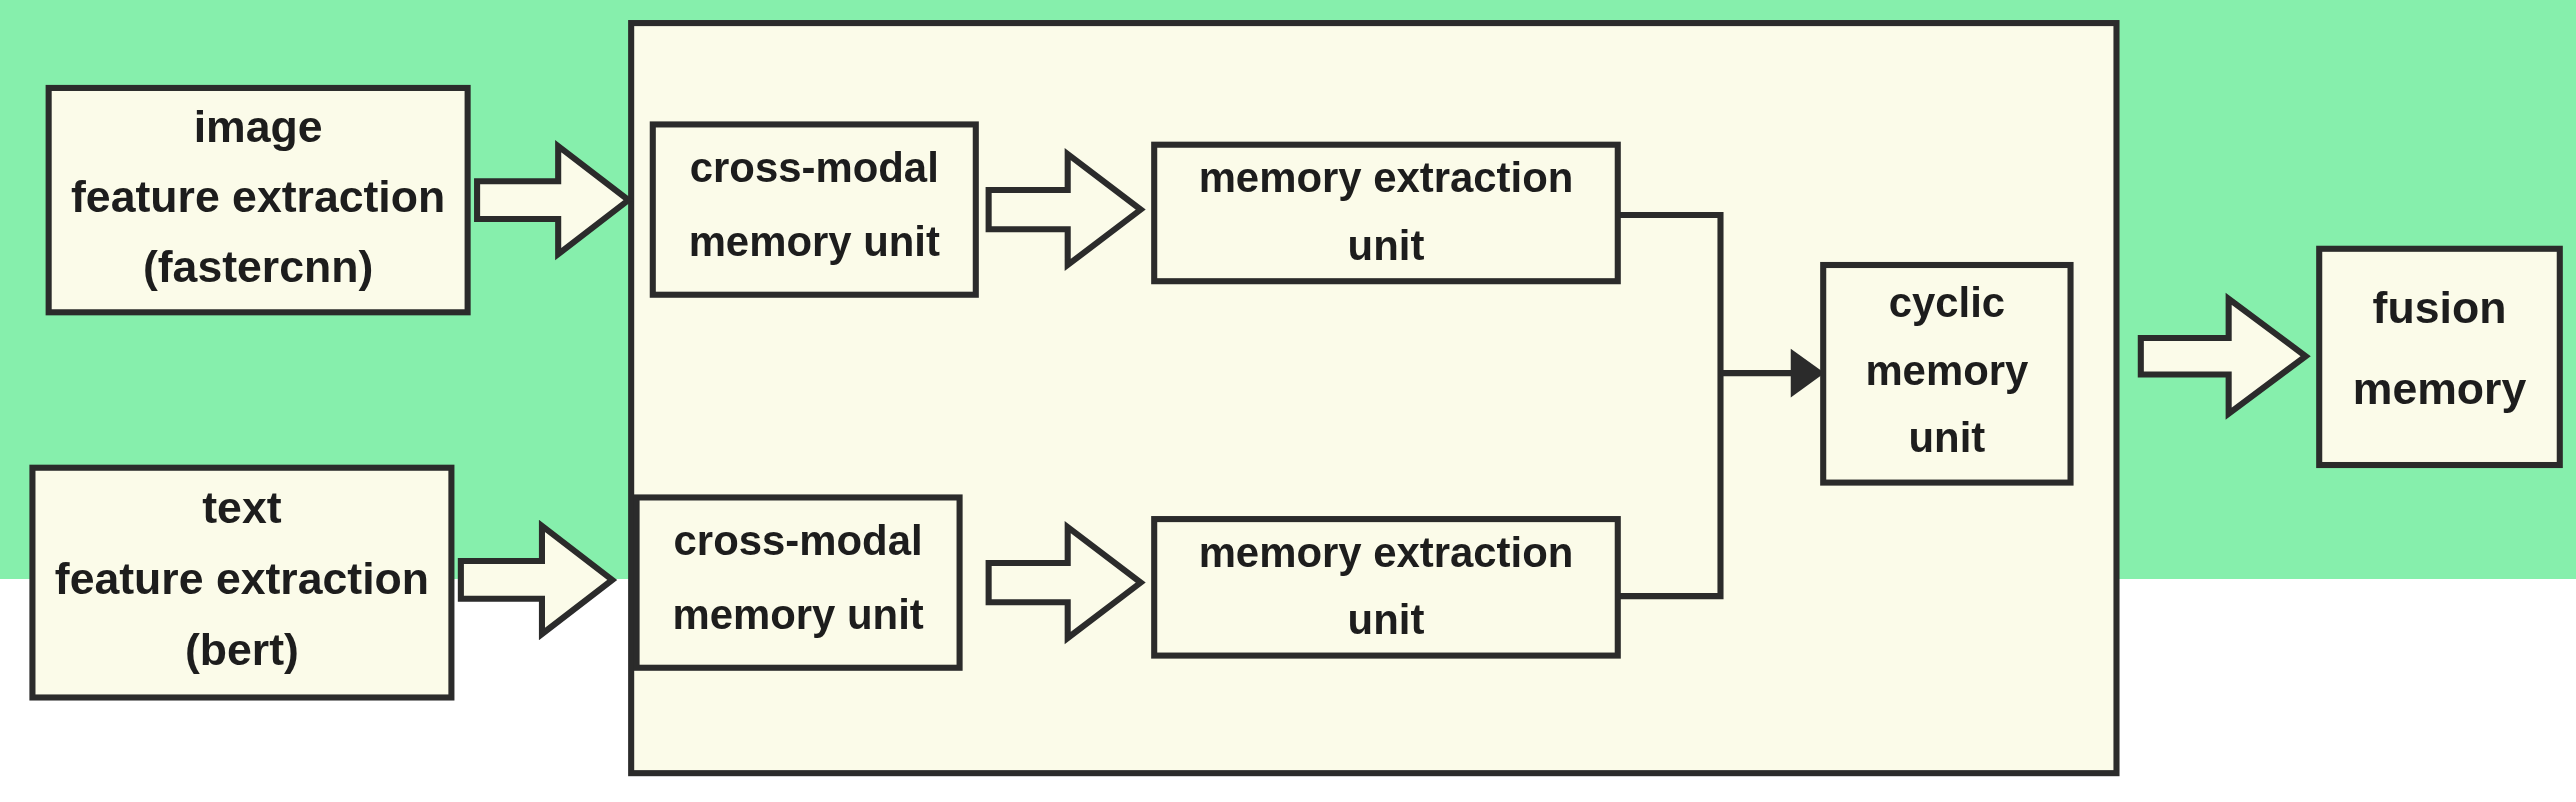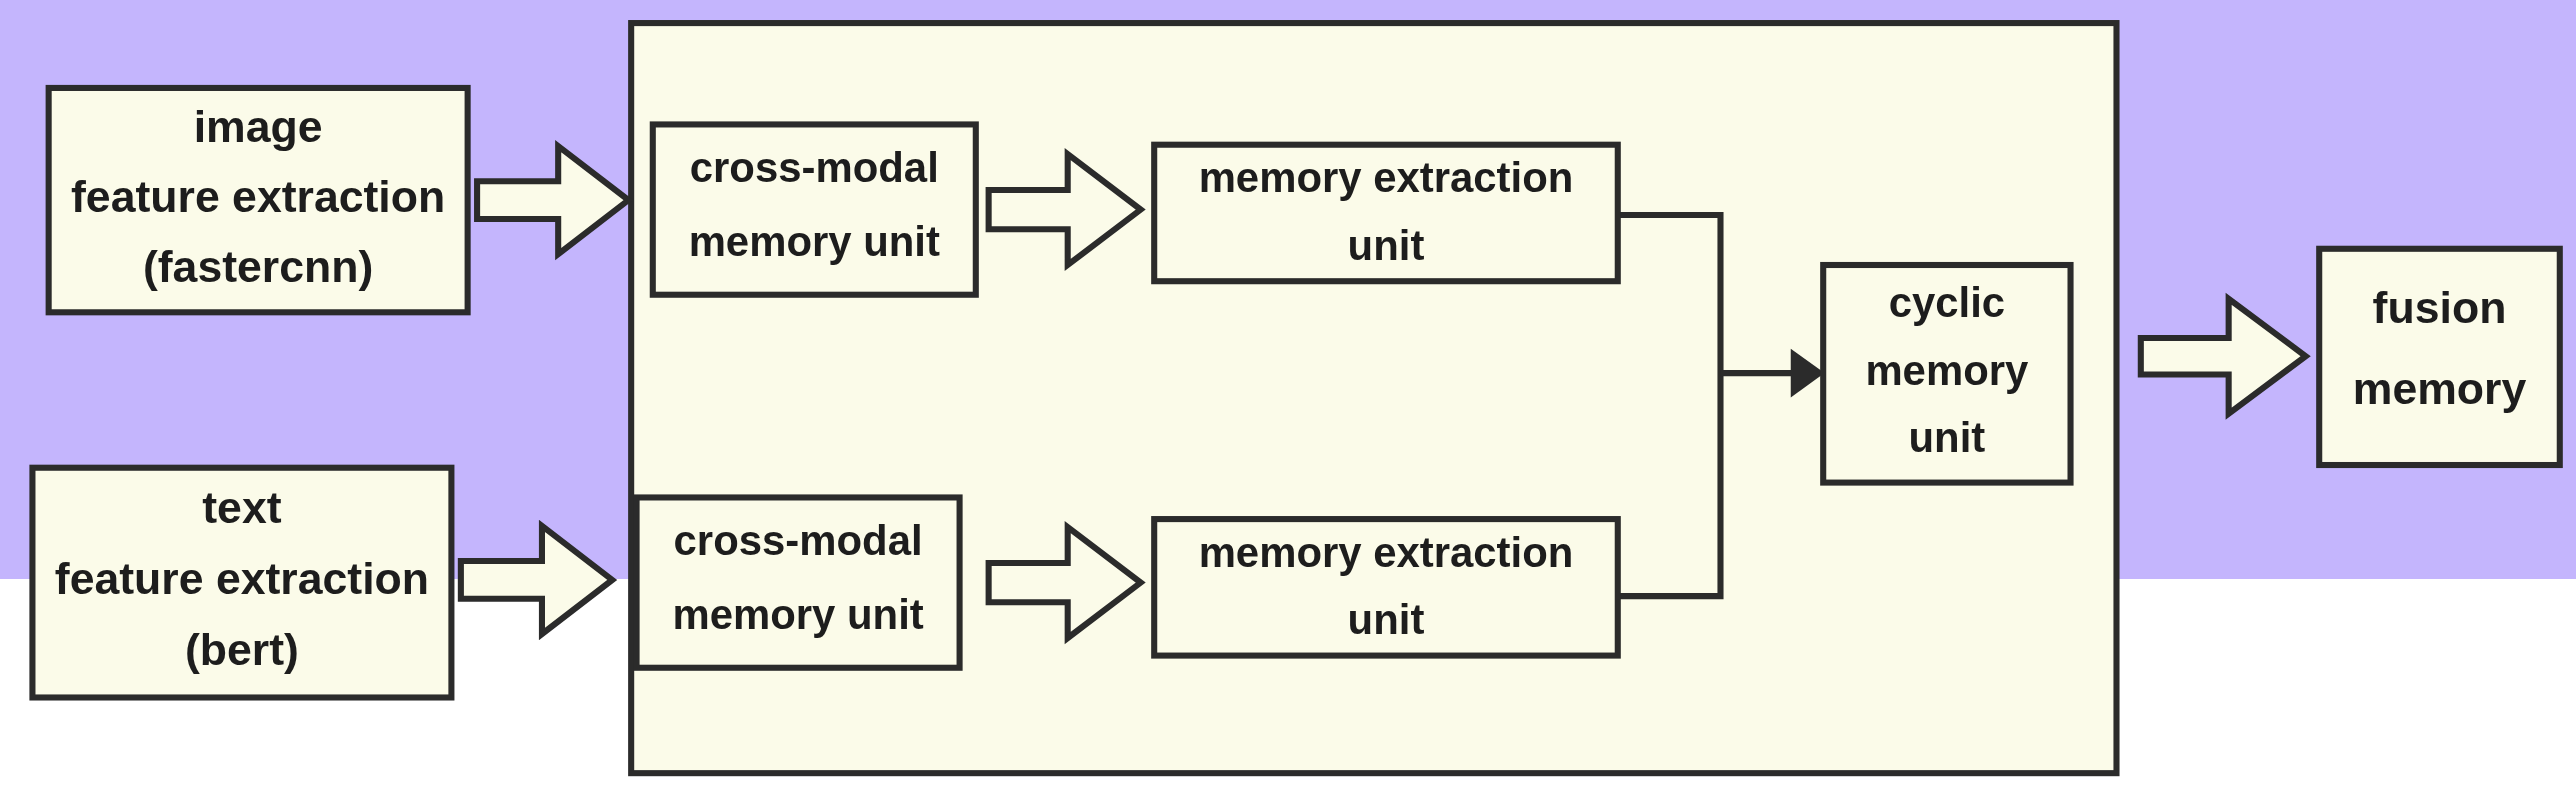--- a/index.html
+++ b/index.html
@@ -10,21 +10,21 @@
   body {
     width: 2576px;
     height: 803px;
     font-family: "Liberation Sans", sans-serif;
     overflow: hidden;
   }
   #diagram-root {
     position: relative;
     width: 2576px;
     height: 579px;
-    background: #c4b5fd;
+    background: #86efac;
   }
   svg#diagram {
     display: block;
     width: 2576px;
     height: 803px;
   }
   .node-rect     { fill: #fbfbe9; stroke: #2b2b2b; stroke-width: 9; }
   .panel-rect    { fill: #fbfbe9; stroke: #2b2b2b; stroke-width: 9; }
   .arrow-block   { fill: #fbfbe9; stroke: #2b2b2b; stroke-width: 9; stroke-linejoin: miter; }
   .connector     { fill: none; stroke: #2b2b2b; stroke-width: 9; stroke-linejoin: miter; stroke-linecap: butt; }

